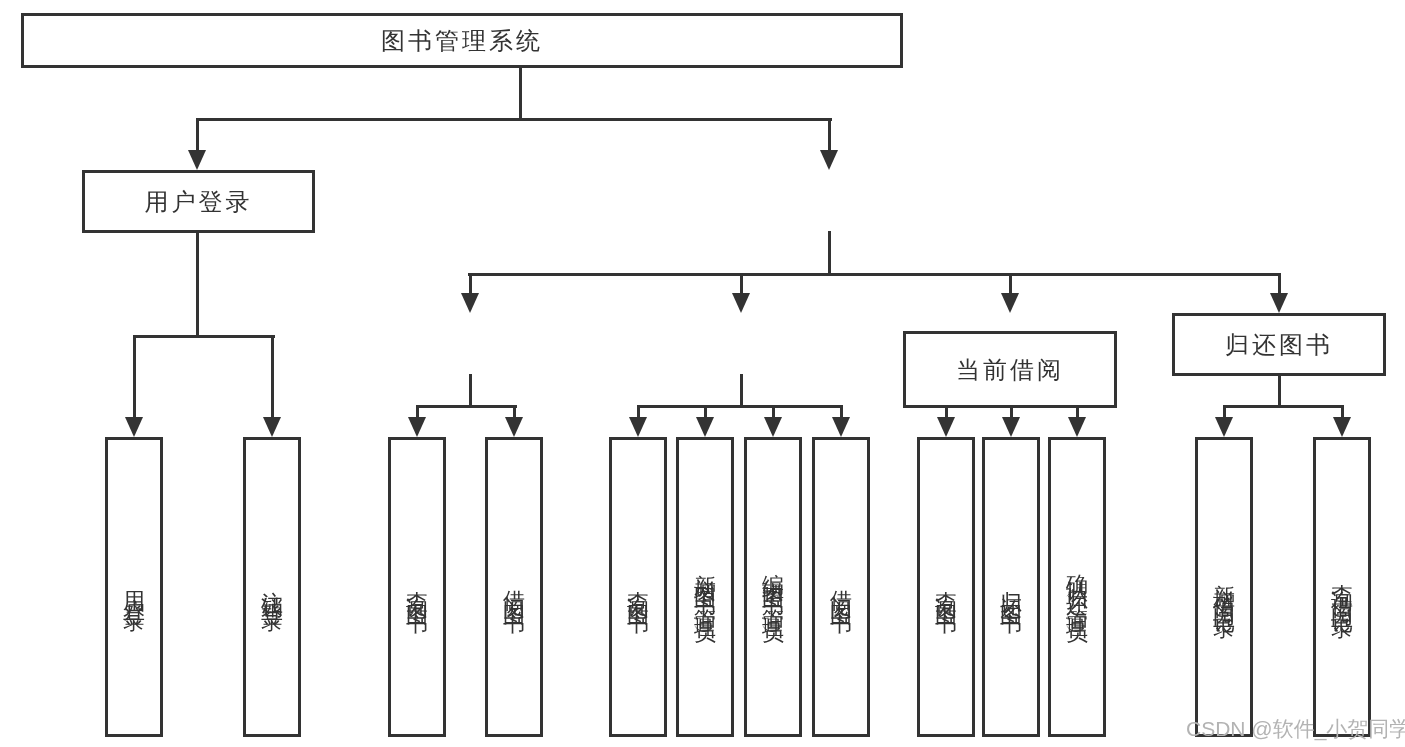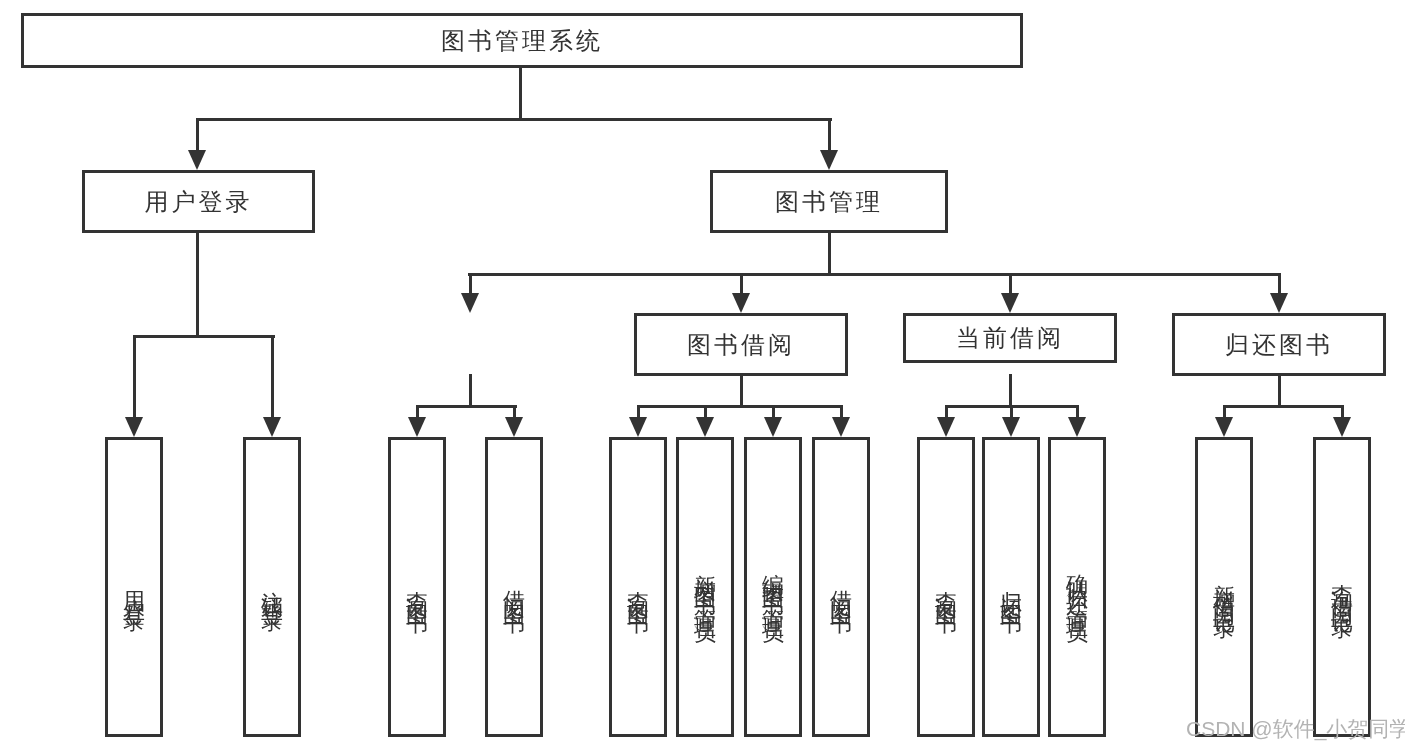--- a/index.html
+++ b/index.html
@@ -56,60 +56,54 @@
     color:var(--watermark);
     white-space:nowrap;
     z-index:10;
   }
 </style>
 </head>
 <body>
 
 <div id="canvas">
 
-  <div class="box" style="left:21px;top:13px;width:1002px;height:55px">
+  <div class="box" style="left:21px;top:13px;width:882px;height:55px">
     <span class="hlabel">图书管理系统</span>
   </div>
 
   <div class="vl" style="left:519px;top:66px;height:54px"></div>
   <div class="hl" style="left:196px;top:118px;width:636px"></div>
   <div class="vl" style="left:196px;top:118px;height:34px"></div>
   <div class="arrow" style="left:188px;top:150px"></div>
   <div class="vl" style="left:828px;top:118px;height:34px"></div>
   <div class="arrow" style="left:820px;top:150px"></div>
 
   <div class="box" style="left:82px;top:170px;width:233px;height:63px">
     <span class="hlabel">用户登录</span>
-  </div>
-  <div class="box" style="left:710px;top:170px;width:238px;height:63px">
-    <span class="hlabel">图书管理</span>
   </div>
 
   <div class="vl" style="left:196px;top:231px;height:106px"></div>
   <div class="hl" style="left:133px;top:335px;width:142px"></div>
   <div class="vl" style="left:133px;top:335px;height:84px"></div>
   <div class="arrow" style="left:125px;top:417px"></div>
   <div class="vl" style="left:271px;top:335px;height:84px"></div>
   <div class="arrow" style="left:263px;top:417px"></div>
 
   <div class="vl" style="left:828px;top:231px;height:45px"></div>
   <div class="hl" style="left:468px;top:273px;width:813px"></div>
   <div class="vl" style="left:469px;top:273px;height:22px"></div>
   <div class="arrow" style="left:461px;top:293px"></div>
   <div class="vl" style="left:740px;top:273px;height:22px"></div>
   <div class="arrow" style="left:732px;top:293px"></div>
   <div class="vl" style="left:1009px;top:273px;height:22px"></div>
   <div class="arrow" style="left:1001px;top:293px"></div>
   <div class="vl" style="left:1278px;top:273px;height:22px"></div>
   <div class="arrow" style="left:1270px;top:293px"></div>
 
-  <div class="box" style="left:634px;top:313px;width:214px;height:63px">
-    <span class="hlabel">图书借阅</span>
-  </div>
-  <div class="box" style="left:903px;top:313px;width:214px;height:50px">
+  <div class="box" style="left:903px;top:331px;width:214px;height:77px">
     <span class="hlabel">当前借阅</span>
   </div>
   <div class="box" style="left:1172px;top:313px;width:214px;height:63px">
     <span class="hlabel">归还图书</span>
   </div>
 
   <div class="vl" style="left:469px;top:374px;height:34px"></div>
   <div class="vl" style="left:740px;top:374px;height:34px"></div>
   <div class="vl" style="left:1009px;top:374px;height:34px"></div>
   <div class="vl" style="left:1278px;top:374px;height:34px"></div>

